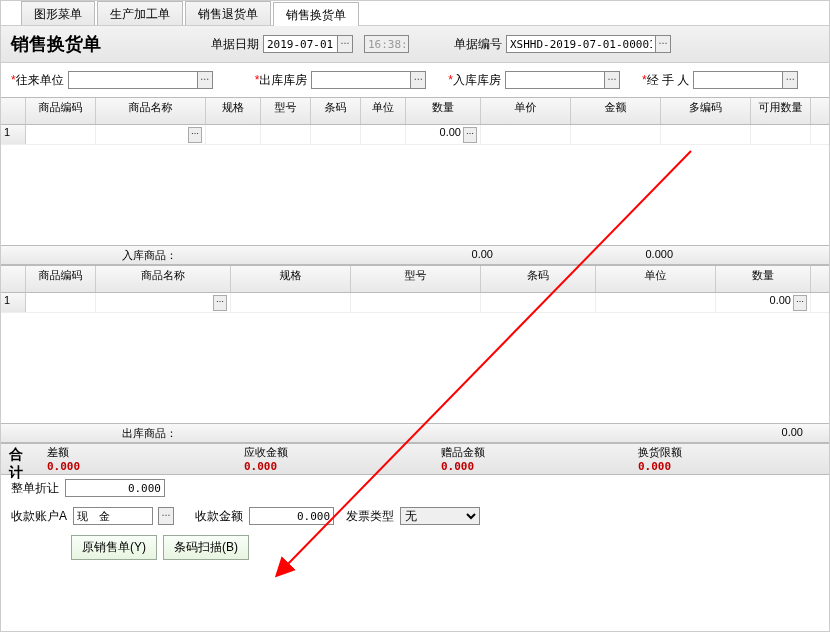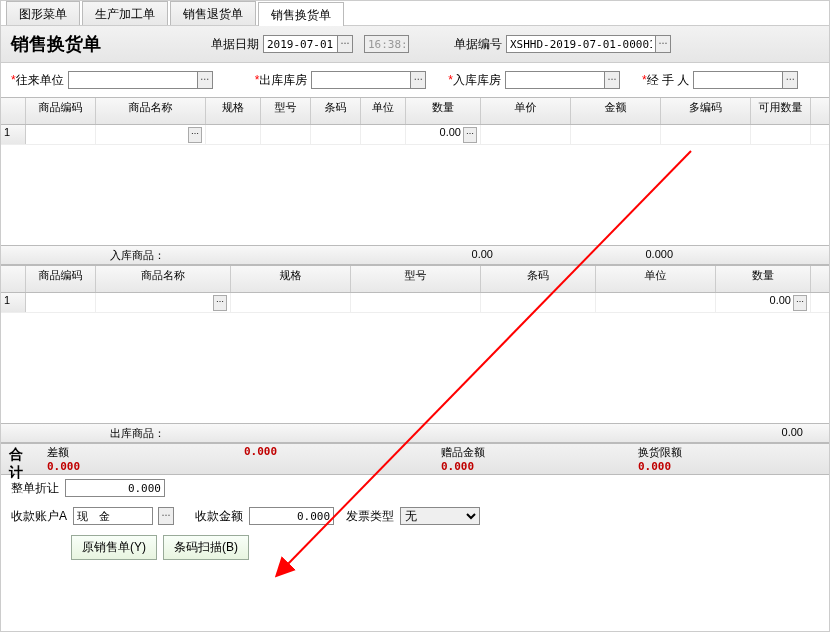--- a/index.html
+++ b/index.html
@@ -1,20 +1,20 @@
 <!DOCTYPE html>
 <html><head>
 <meta charset="utf-8">
 <style>
 * { box-sizing: border-box; margin: 0; padding: 0; }
 body { font-family: "Microsoft YaHei", SimSun, sans-serif; font-size: 12px; background: #fff; }
 .container { width: 830px; height: 632px; position: relative; overflow: hidden; border: 1px solid #ccc; }
 
 
-.tabs { display: flex; background: #fff; border-bottom: 1px solid #ccc; height: 25px; padding-left: 5px; }
+.tabs { display: flex; background: #fff; border-bottom: 1px solid #ccc; height: 25px; padding-left: 20px; }
 .tab { padding: 4px 12px; border: 1px solid #bbb; border-bottom: none; background: linear-gradient(#f5f5f5,#e8e8e8); margin-right: 2px; cursor: pointer; font-size: 12px; }
 .tab.active { background: #fff; position: relative; top: 1px; }
 
 
 .title-bar { display: flex; align-items: center; padding: 6px 10px; background: linear-gradient(#f2f2f2,#e6e6e6); border-bottom: 1px solid #ccc; }
 .title { font-size: 18px; font-weight: bold; margin-right: 110px; }
 .field-group { display: flex; align-items: center; margin-right: 20px; }
 .field-label { margin-right: 4px; white-space: nowrap; }
 .input-box { border: 1px solid #888; background: #fff; padding: 1px 3px; height: 18px; font-size: 11px; font-family: monospace; }
 .input-box.disabled { background: #eee; color: #999; }
@@ -30,21 +30,21 @@
 .grid-header { display: flex; background: linear-gradient(#f8f8f8,#e8e8e8); border-top: 1px solid #bbb; border-bottom: 1px solid #bbb; height: 28px; }
 .grid-col { border-right: 1px solid #ccc; padding: 2px 4px; text-align: center; font-size: 11px; white-space: nowrap; overflow: hidden; }
 .grid-body { background: #fff; position: relative; }
 .grid-row { display: flex; height: 20px; border-bottom: 1px solid #eee; }
 .grid-cell { border-right: 1px solid #eee; padding: 1px 3px; font-size: 11px; text-align: right; }
 .rowno { text-align: left; background: linear-gradient(#f8f8f8,#e8e8e8); border-right: 1px solid #ccc; }
 .cell-lookup { width: 14px; height: 16px; background: #eee; border: 1px solid #aaa; font-size: 8px; text-align: center; line-height: 12px; display: inline-block; margin-left: 2px; }
 
 
 .summary-row { display: flex; background: linear-gradient(#f8f8f8,#e8e8e8); border-top: 1px solid #bbb; border-bottom: 1px solid #bbb; height: 20px; }
-.summary-label { padding: 2px 16px; font-size: 11px; }
+.summary-label { padding: 2px 16px; font-size: 11px; margin-left: 12px; }
 .summary-val { padding: 2px 6px; text-align: right; font-size: 11px; }
 
 
 .totals-row { display: flex; background: linear-gradient(#f2f2f2,#e4e4e4); border-top: 1px solid #bbb; border-bottom: 1px solid #bbb; height: 32px; }
 .totals-label { font-size: 14px; font-weight: bold; padding: 2px 8px; width: 40px; }
 .totals-item { flex: 1; padding: 1px 6px; font-size: 11px; }
 .totals-item .amt { color: #c00000; font-family: monospace; font-weight: bold; }
 
 
 .bottom-form { padding: 4px 10px; display: flex; align-items: center; flex-wrap: wrap; gap: 6px 10px; }
@@ -182,20 +182,21 @@
 </div>
 
 <div class="totals-row">
   <div class="totals-label">合计</div>
   <div id="totitems" style="display:flex;flex:1">
         <div class="totals-item">
           <div>差额</div>
           <div class="amt">0.000</div>
         </div>
         <div class="totals-item">
+          <div>应收金额</div>
           <div class="amt">0.000</div>
         </div>
         <div class="totals-item">
           <div>赠品金额</div>
           <div class="amt">0.000</div>
         </div>
         <div class="totals-item">
           <div>换货限额</div>
           <div class="amt">0.000</div>
         </div>

